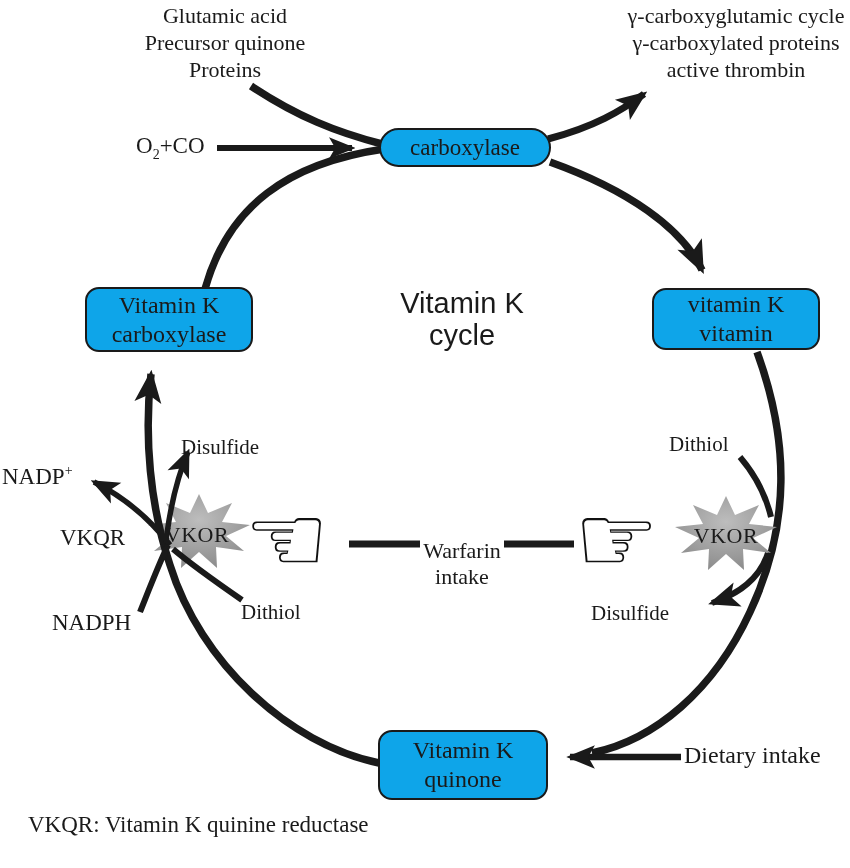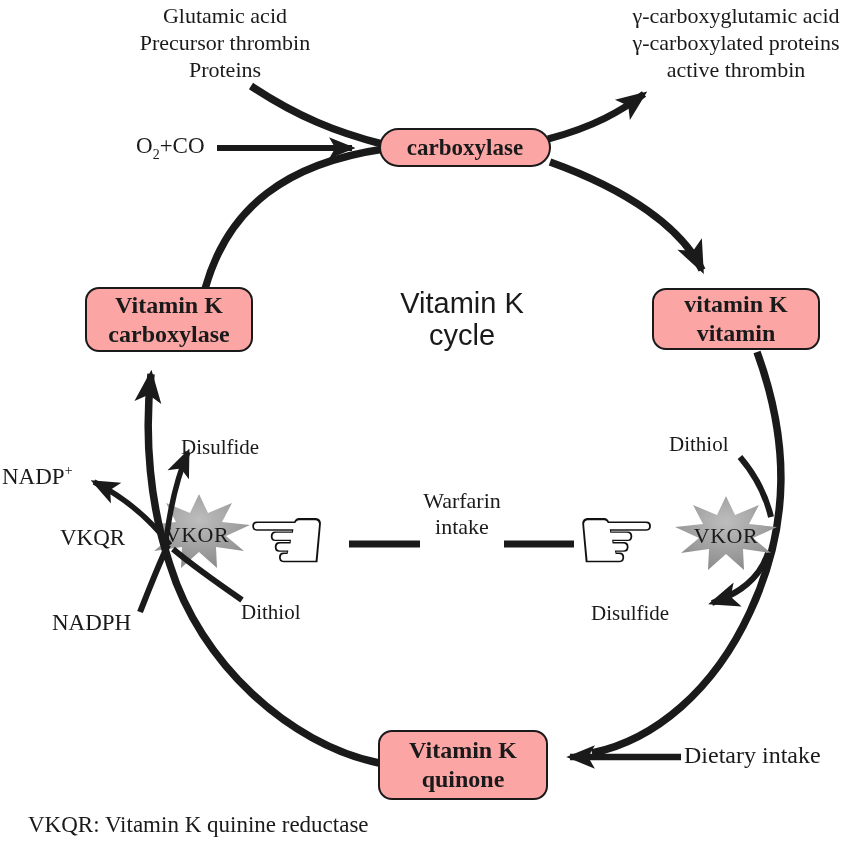--- a/index.html
+++ b/index.html
@@ -4,24 +4,24 @@
 <style>
   html,body { margin:0; padding:0; background:#fff; }
   .canvas {
     position:relative; width:850px; height:868px; background:#fff;
     font-family:"Liberation Serif", serif; color:#1a1a1a; overflow:hidden;
   }
   .layer { position:absolute; left:0; top:0; z-index:1; }
   .lbl { position:absolute; white-space:nowrap; z-index:2; }
   .ctr { transform:translateX(-50%); text-align:center; }
   .node {
-    position:absolute; z-index:3; background:#fca5a5;
+    position:absolute; z-index:3; background:#0ea5e9;
     border:2.3px solid #1a1a1a; border-radius:14px;
     display:flex; flex-direction:column; align-items:center; justify-content:center;
-    font-size:24px; line-height:29px;font-weight:bold;
+    font-size:24px; line-height:29px;
   }
   .pill { border-radius:20px; font-size:23px; }
   .triple { font-size:22px; line-height:27px; }
   .o2co { font-size:23px; }
   .o2co sub { font-size:14px; }
   .nadp { font-size:23px; }
   .nadp sup { font-size:14px; }
   .small-lbl { font-size:21px; }
   .side-lbl { font-size:23px; }
   .title { font-family:"Liberation Sans", sans-serif; font-size:29px; line-height:32px; }
@@ -89,26 +89,26 @@
 
       <path d="M 349 544 H 420" stroke-width="7" stroke-linecap="butt"></path>
       <path d="M 504 544 H 574" stroke-width="7" stroke-linecap="butt"></path>
     </g>
 
     <polygon points="199,494 208,513 232,503 222,522 250,525 226,536 244,551 216,547 217,568 199,552 181,568 182,547 154,551 172,536 148,525 176,522 166,503 190,513" transform="translate(527,2)" fill="url(#starG)"></polygon>
   </svg>
 
   <div class="lbl ctr triple" style="left:225px; top:2px;">
     <div>Glutamic acid</div>
-    <div>Precursor thrombin</div>
+    <div>Precursor quinone</div>
     <div>Proteins</div>
   </div>
 
   <div class="lbl ctr triple" style="left:736px; top:2px;">
-    <div>γ-carboxyglutamic acid</div>
+    <div>γ-carboxyglutamic cycle</div>
     <div>γ-carboxylated proteins</div>
     <div>active thrombin</div>
   </div>
 
   <div class="lbl o2co" style="left:136px; top:133px;"><span>O</span><sub>2</sub><span>+CO</span></div>
 
   <div class="node pill" style="left:379px; top:128px; width:168px; height:35px;">
     <div>carboxylase</div>
   </div>
 
@@ -131,21 +131,21 @@
   <div class="lbl nadp" style="left:2px; top:463px;"><span>NADP</span><sup>+</sup></div>
   <div class="lbl side-lbl" style="left:60px; top:525px;">VKQR</div>
   <div class="lbl side-lbl" style="left:52px; top:610px;">NADPH</div>
   <div class="lbl small-lbl" style="left:241px; top:600px;">Dithiol</div>
 
   <div class="lbl small-lbl" style="left:669px; top:432px;">Dithiol</div>
   <div class="lbl small-lbl" style="left:591px; top:601px;">Disulfide</div>
   <div class="lbl small-lbl" style="left:684px; top:742px; font-size:24px;">Dietary intake</div>
 
   <div class="hand" style="left:244px; top:492px;">☜</div>
-  <div class="lbl ctr warfarin" style="left:462px; top:488px;">
+  <div class="lbl ctr warfarin" style="left:462px; top:538px;">
     <div>Warfarin</div>
     <div>intake</div>
   </div>
   <div class="hand" style="left:574px; top:492px;">☞</div>
 
   <div class="vkor" style="left:197px; top:535px;">VKOR</div>
   <div class="vkor" style="left:726px; top:536px;">VKOR</div>
 
   <div class="node" style="left:378px; top:730px; width:166px; height:66px;">
     <div>Vitamin K</div>

